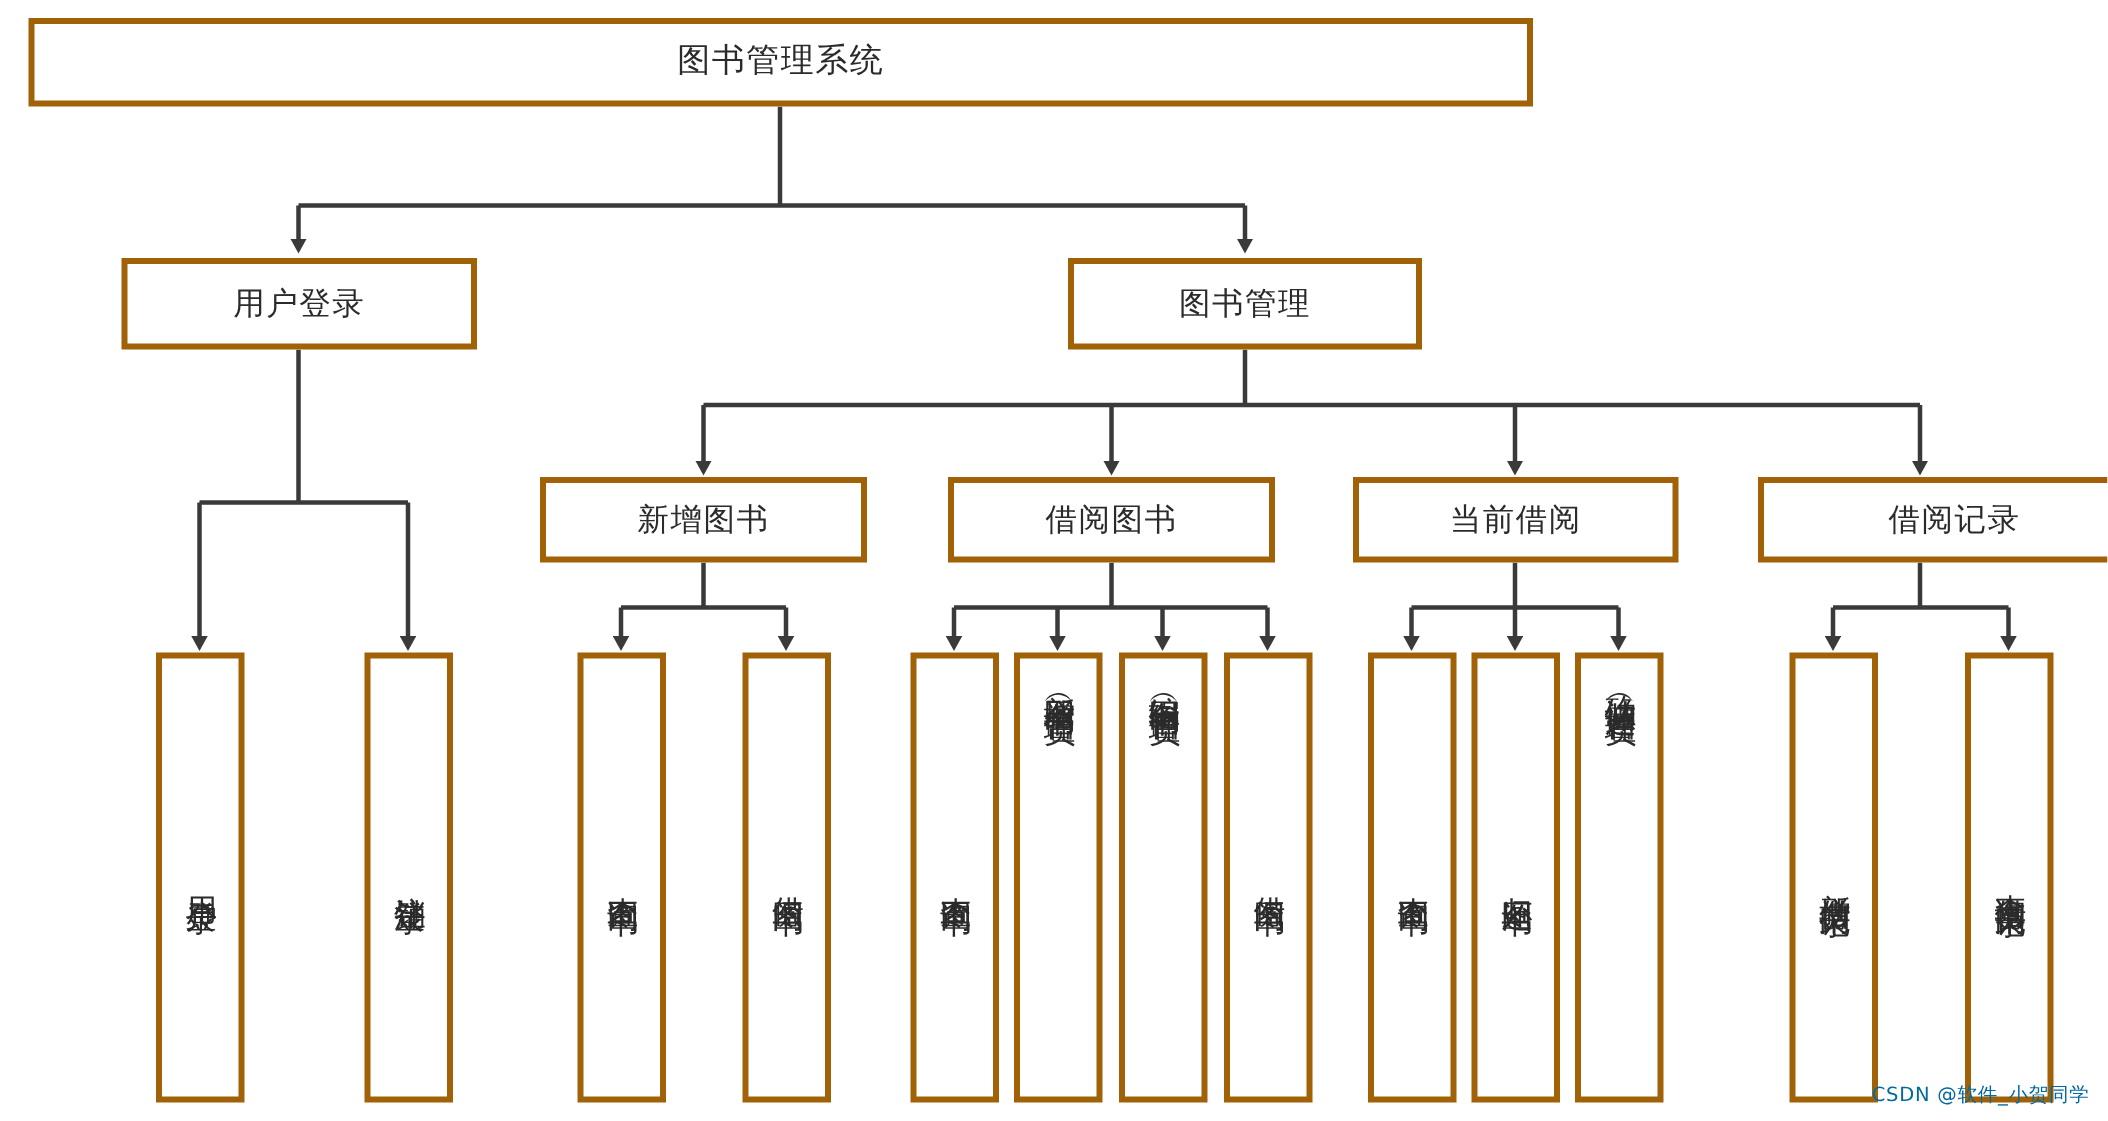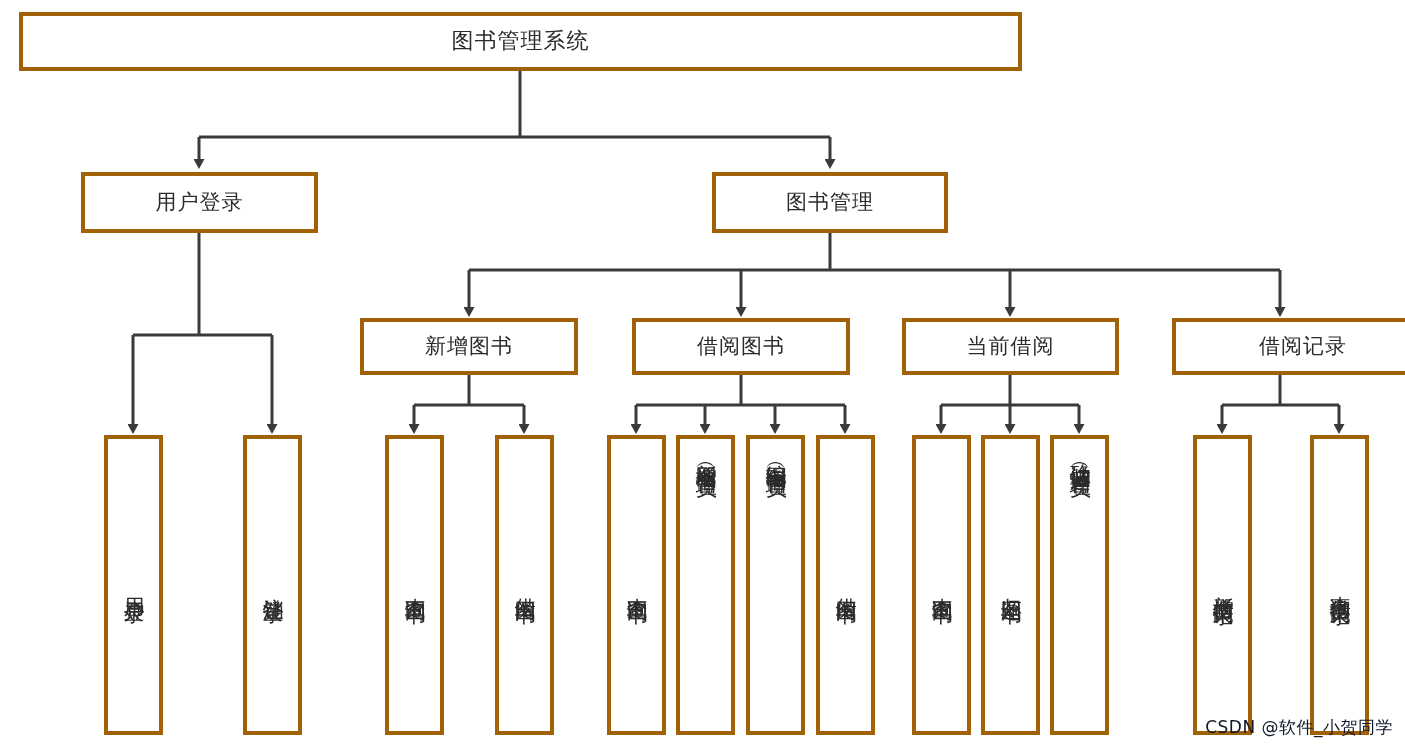--- a/index.html
+++ b/index.html
@@ -59,22 +59,22 @@
     color: #2b2b2b;
   }
   .vert.centered {
     align-items: center;
     padding-top: 0;
   }
   .watermark {
     position: absolute;
     right: 12px;
     bottom: 8px;
-    font-size: 17px;
-    color: #0f172a;
+    font-size: 13px;
+    color: #0369a1;
     white-space: nowrap;
     letter-spacing: 0.5px;
   }
 </style>
 </head>
 <body>
 
 <div id="canvas">
 
   <svg id="wires" viewBox="0 0 1405 747">

